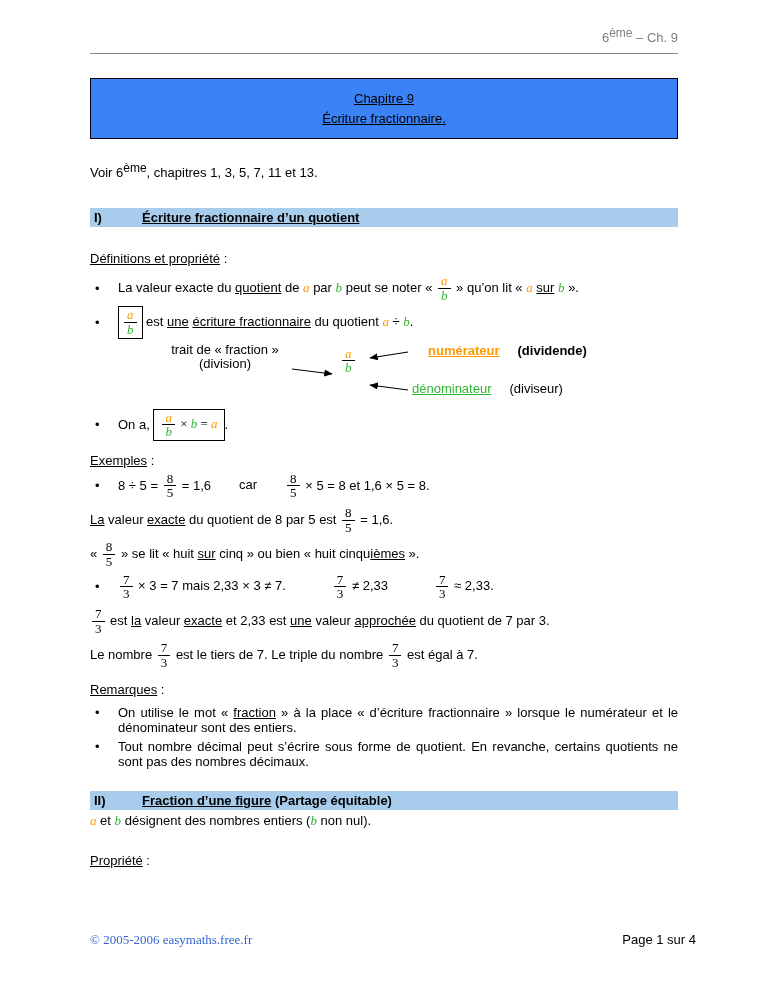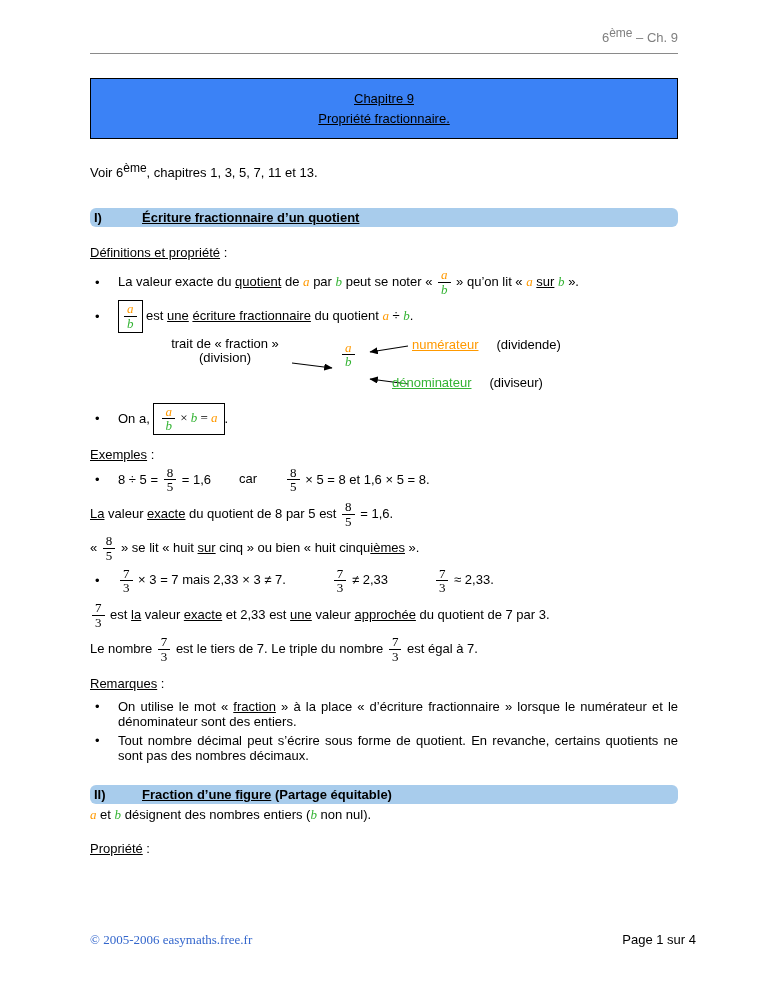--- a/index.html
+++ b/index.html
@@ -12,26 +12,26 @@
 
   .hdr { padding-top:30px; text-align:right; color:#7f7f7f; }
   .sup { font-size:12px; vertical-align:super; line-height:0; }
   .rule { border:none; border-top:1px solid #8a8a8a; margin-top:8px; }
 
   .titlebox { margin-top:24px; border:1px solid #000; background:#3b82f6; text-align:center; padding:10px 0; }
   .titlebox .tl { text-decoration:underline; line-height:1.5; }
 
   .voir { margin-top:26px; }
 
-  .secbar { margin-top:28px; background:#A8CCEC; padding:2px 4px; font-weight:bold;border-radius:6px; }
+  .secbar { margin-top:28px; background:#A8CCEC; padding:2px 4px; font-weight:bold; }
   .secnum { display:inline-block; width:48px; }
   .sectitle { text-decoration:underline; }
 
   .vars { margin-top:3px; }
-  .subhead { margin-top:18px; }
+  .subhead { margin-top:24px; }
   .subhead-sm { margin-top:12px; }
   .u { text-decoration:underline; }
 
   .va { color:#FF9900; font-style:italic; font-family:"Liberation Serif", serif; }
   .vb { color:#33B333; font-style:italic; font-family:"Liberation Serif", serif; }
 
   .frac { display:inline-block; text-align:center; vertical-align:middle;
           font-family:"Liberation Serif", serif; line-height:1.05; margin:0 2px; }
   .fn { display:block; border-bottom:1px solid #000; padding:0 3px; }
   .fd { display:block; padding:0 3px; }
@@ -49,41 +49,41 @@
 
   .para { margin-top:6px; }
 
   .car { margin:0 28px; }
   .grp + .grp { margin-left:46px; }
 
   .diagram { position:relative; height:62px; margin-top:4px; }
   .d-svg { position:absolute; left:0; top:0; }
   .d-trait { position:absolute; left:70px; top:0; width:130px; text-align:center; line-height:1.1; }
   .d-frac { position:absolute; left:250px; top:4px; }
-  .d-top { position:absolute; left:322px; top:0; }
-  .d-bot { position:absolute; left:302px; top:38px; }
+  .d-top { position:absolute; left:338px; top:0;font-weight:bold; }
+  .d-bot { position:absolute; left:322px; top:38px; }
   .numlab { color:#FF9900; text-decoration:underline; }
   .denlab { color:#33B333; text-decoration:underline; }
   .plab { margin-left:18px; }
 
   .footer { position:absolute; left:90px; right:72px; top:932px;
             display:flex; justify-content:space-between; }
   .copy { color:#3366CC; font-family:"Liberation Serif", serif; }
 </style>
 </head>
 <body>
 
 <div class="content">
 
   <div class="hdr"><span>6</span><span class="sup">ème</span><span> – Ch. 9</span></div>
   <hr class="rule">
 
   <div class="titlebox">
     <div class="tl">Chapitre 9</div>
-    <div class="tl">Propriété fractionnaire.</div>
+    <div class="tl">Écriture fractionnaire.</div>
   </div>
 
   <div class="voir"><span>Voir 6</span><span class="sup">ème</span><span>, chapitres 1, 3, 5, 7, 11 et 13.</span></div>
 
   <div class="secbar"><span class="secnum">I)</span><span class="sectitle">Écriture fractionnaire d’un quotient</span></div>
 
 
   <div class="subhead"><span class="u">Définitions et propriété</span><span> :</span></div>
 
   <div class="bullet">

